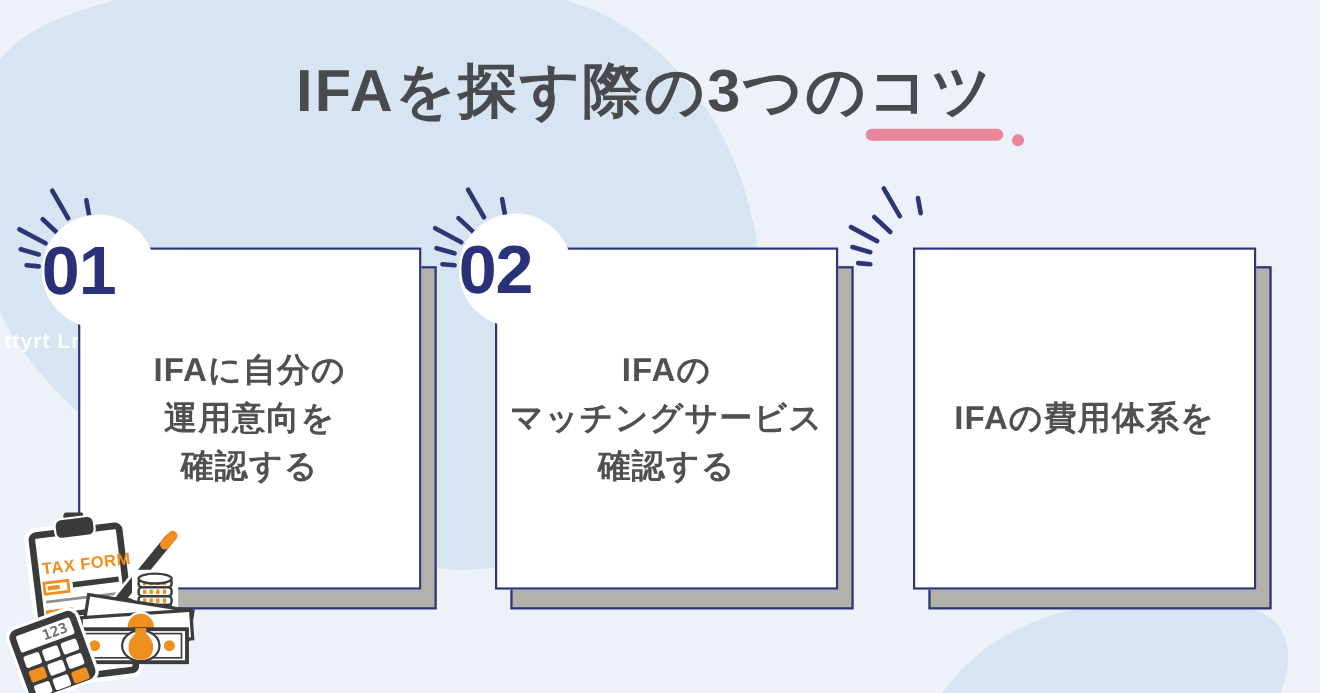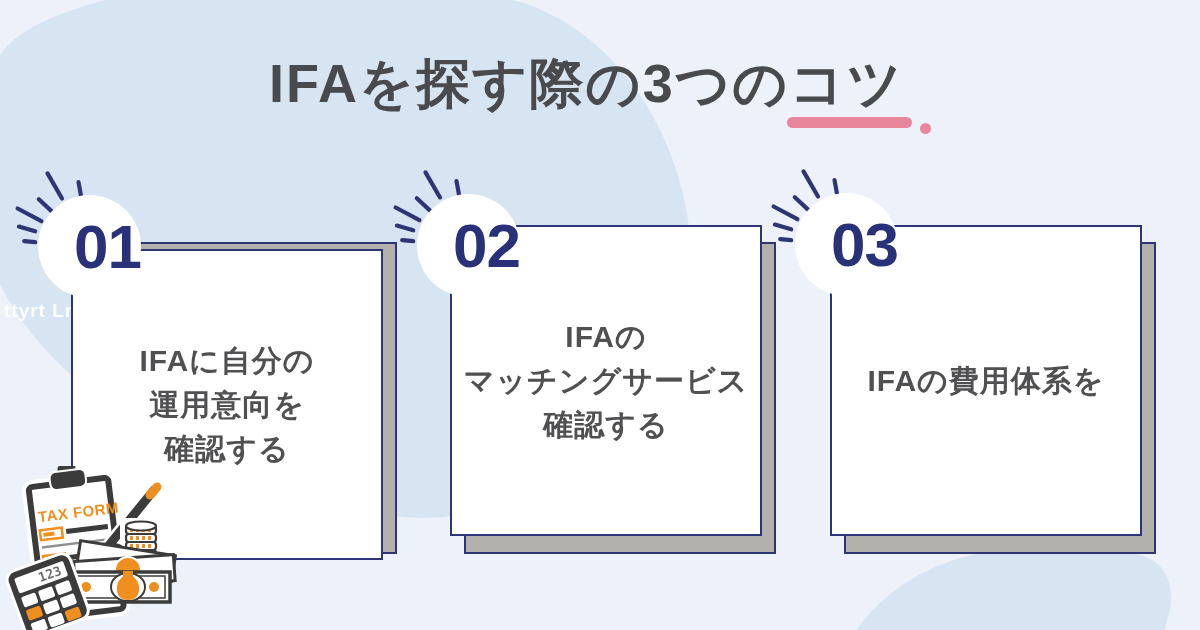--- a/index.html
+++ b/index.html
@@ -38,21 +38,21 @@
     position:absolute;top:225px;width:312px;height:311px;box-sizing:border-box;
     background:#ffffff;border:2.5px solid #2d3577;z-index:2;
     display:flex;flex-direction:column;justify-content:center;align-items:center;
   }
   .card-line{
     font-size:30px;line-height:44px;font-weight:bold;color:#505052;
     letter-spacing:1px;text-align:center;white-space:nowrap;
   }
   .badge{
     position:absolute;width:103px;height:103px;border-radius:50%;background:#ffffff;
-    display:flex;align-items:center;justify-content:flex-end;z-index:3;
+    display:flex;align-items:center;justify-content:flex-start;z-index:3;
   }
   .badge-number{
     font-size:62px;font-weight:bold;color:#293178;letter-spacing:-1px;
   }
   .rays{position:absolute;width:115px;height:115px;z-index:2;}
   .illustration{position:absolute;left:6px;top:466px;width:185px;height:166px;z-index:4;}
 </style>
 </head>
 <body>
 
@@ -66,21 +66,21 @@
   <div class="title">
     <span>IFAを探す際の3つの</span><span class="title-highlight">コツ</span><span class="title-dot"></span>
   </div>
 
   <div class="watermark">ttyrt Lr</div>
 
   <div class="card-shadow" style="left:85px;"></div>
   <div class="card-shadow" style="left:464px;"></div>
   <div class="card-shadow" style="left:844px;"></div>
 
-  <div class="card" style="left:71px;margin-top:24px;">
+  <div class="card" style="left:71px;">
     <div class="card-line">IFAに自分の</div>
     <div class="card-line">運用意向を</div>
     <div class="card-line">確認する</div>
   </div>
 
   <div class="card" style="left:450px;">
     <div class="card-line">IFAの</div>
     <div class="card-line">マッチングサービス</div>
     <div class="card-line">確認する</div>
   </div>
@@ -118,23 +118,20 @@
       <line x1="55.2" y1="94.3" x2="38.9" y2="89.6"></line>
         <line x1="55.2" y1="105.2" x2="44.2" y2="104.2"></line>
     </g>
   </svg>
 
   <div class="badge" style="left:38px;top:195px;">
     <span class="badge-number">01</span>
   </div>
   <div class="badge" style="left:417px;top:194px;">
     <span class="badge-number">02</span>
-  </div>
-  <div class="badge" style="left:795px;top:193px;">
-    <span class="badge-number">03</span>
   </div>
 
   <svg class="illustration" viewBox="0 0 185 166">
 
     <g transform="rotate(-7 70 80)">
       <rect x="30" y="16" width="80" height="132" rx="4" fill="none" stroke="#ffffff" stroke-width="14"></rect>
       <rect x="30" y="16" width="80" height="132" rx="4" fill="#ffffff" stroke="#3b3b3b" stroke-width="6"></rect>
       <rect x="61" y="-2" width="18" height="12" rx="4" fill="#3b3b3b"></rect>
       <rect x="52" y="4" width="36" height="18" rx="6" fill="#3b3b3b" stroke="#ffffff" stroke-width="2"></rect>
       <text x="36" y="52" font-size="15" font-weight="bold" letter-spacing="0.5" fill="#ef8f1f" font-family="Liberation Sans, DejaVu Sans, sans-serif">TAX FORM</text>

